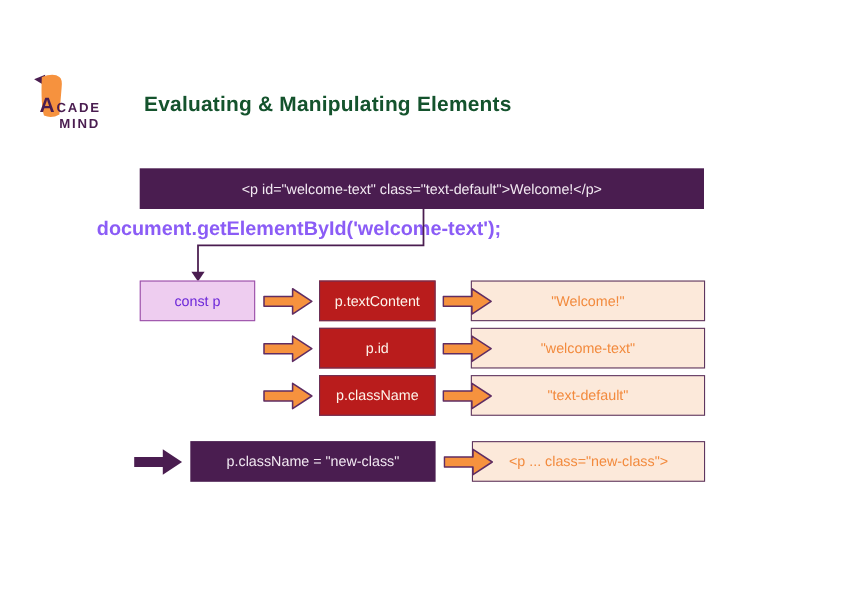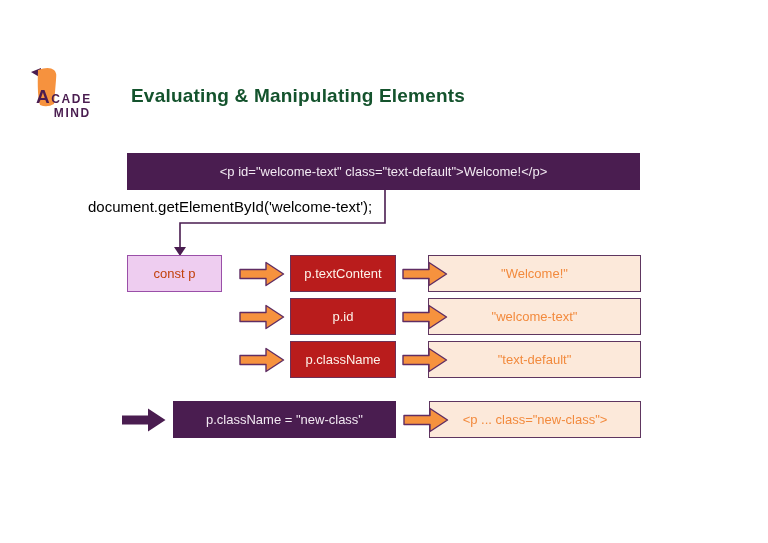--- a/index.html
+++ b/index.html
@@ -29,32 +29,32 @@
   
   .banner {
     position: absolute; left: 127px; top: 153px; width: 513px; height: 37px;
     background: #4a1d50; color: #f2e9f2; font-size: 13px;
     display: flex; align-items: center; justify-content: center;
   }
 
   
   .selector-code {
     position: absolute; left: 88px; top: 198px;
-    color: #000000; font-size: 15px;
+    color: #8b5cf6; font-size: 18px; font-weight: bold;
   }
 
   
   .connector { position: absolute; left: 0; top: 0; pointer-events: none; }
 
   
   .dbox {
     position: absolute; height: 37px; font-size: 13px;
     display: flex; align-items: center; justify-content: center;
   }
-  .const-box { left: 127px; width: 95px; background: #eecdf0; border: 1.5px solid #9a4fa8; color: #c2410c; }
+  .const-box { left: 127px; width: 105px; background: #eecdf0; border: 1.5px solid #9a4fa8; color: #6d28d9; }
   .prop-box  { left: 290px; width: 106px; background: #b91c1c; border: 1.5px solid #6d3056; color: #fdf3ea; }
   .val-box   { left: 428px; width: 213px; background: #fce9da; border: 1.5px solid #5e3660; color: #f28a3d; }
   .dark-box  { left: 173px; width: 223px; background: #4a1d50; color: #f2e9f2; }
   .result-box{ left: 429px; width: 212px; background: #fce9da; border: 1.5px solid #5e3660; color: #f28a3d; }
 
   .row1 { top: 255px; }
   .row2 { top: 298px; align-items: center; }
   .row3 { top: 341px; }
   .row4 { top: 401px; }
 

